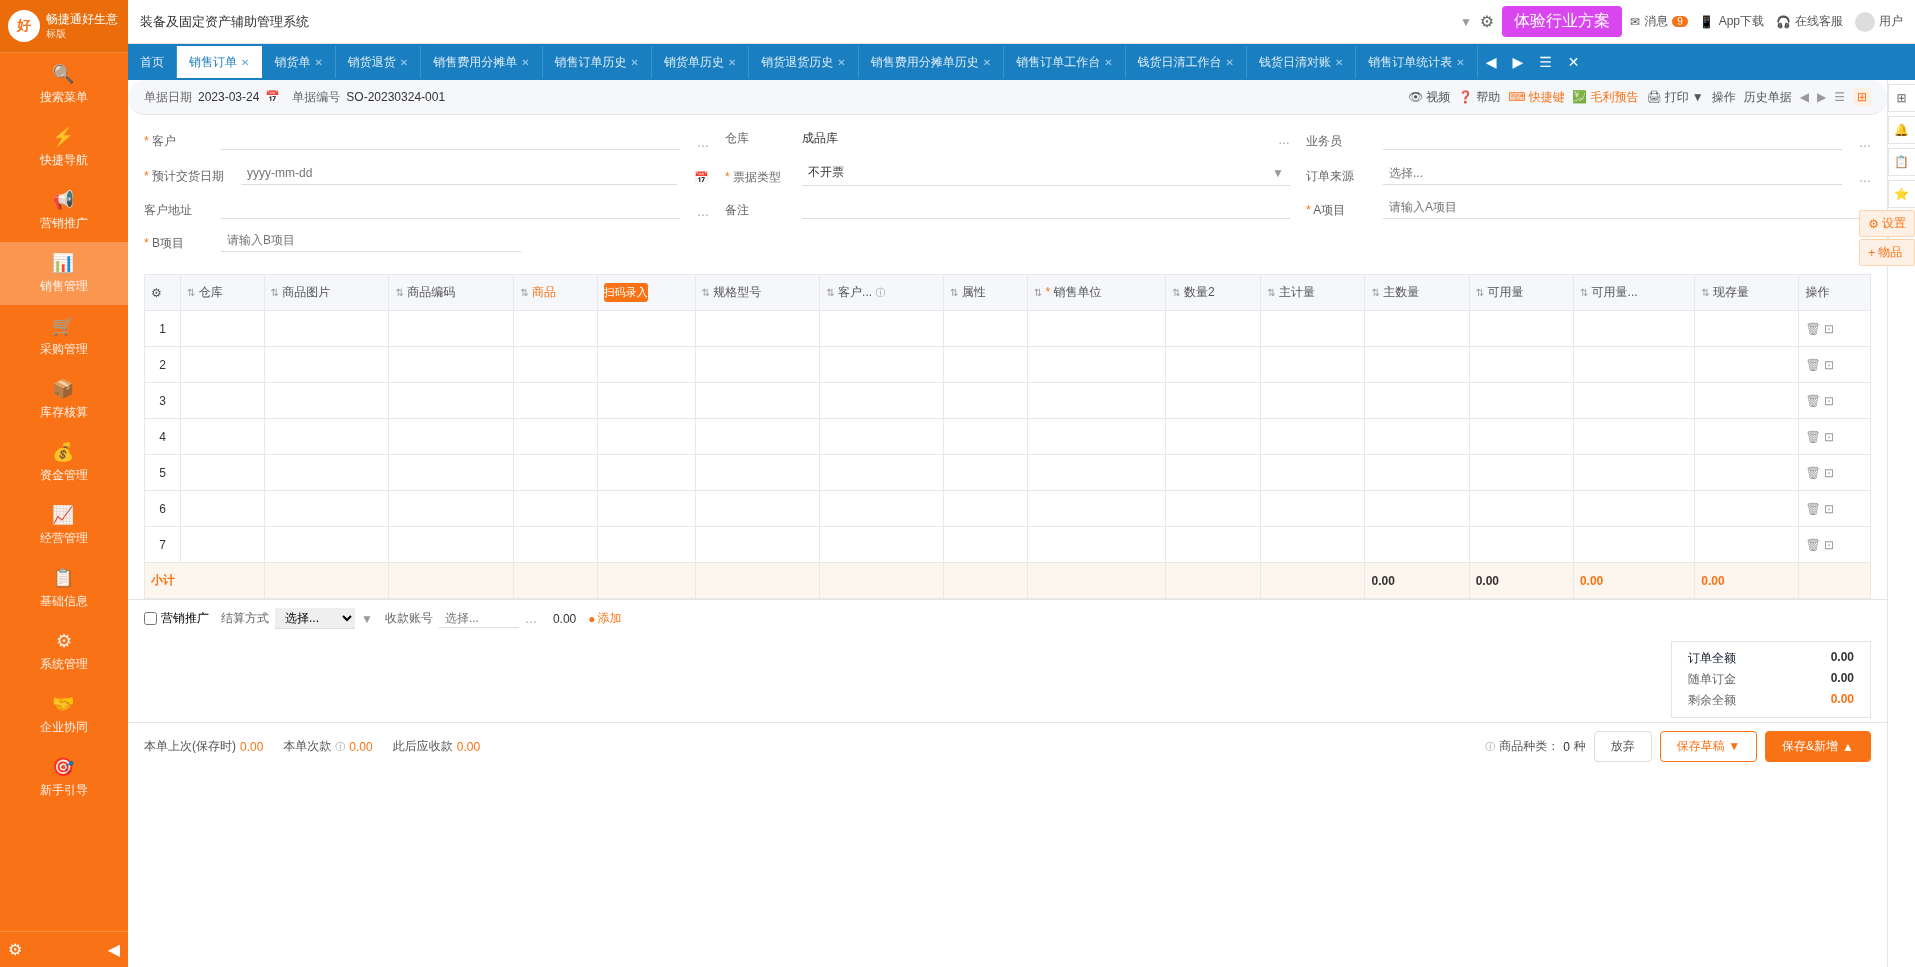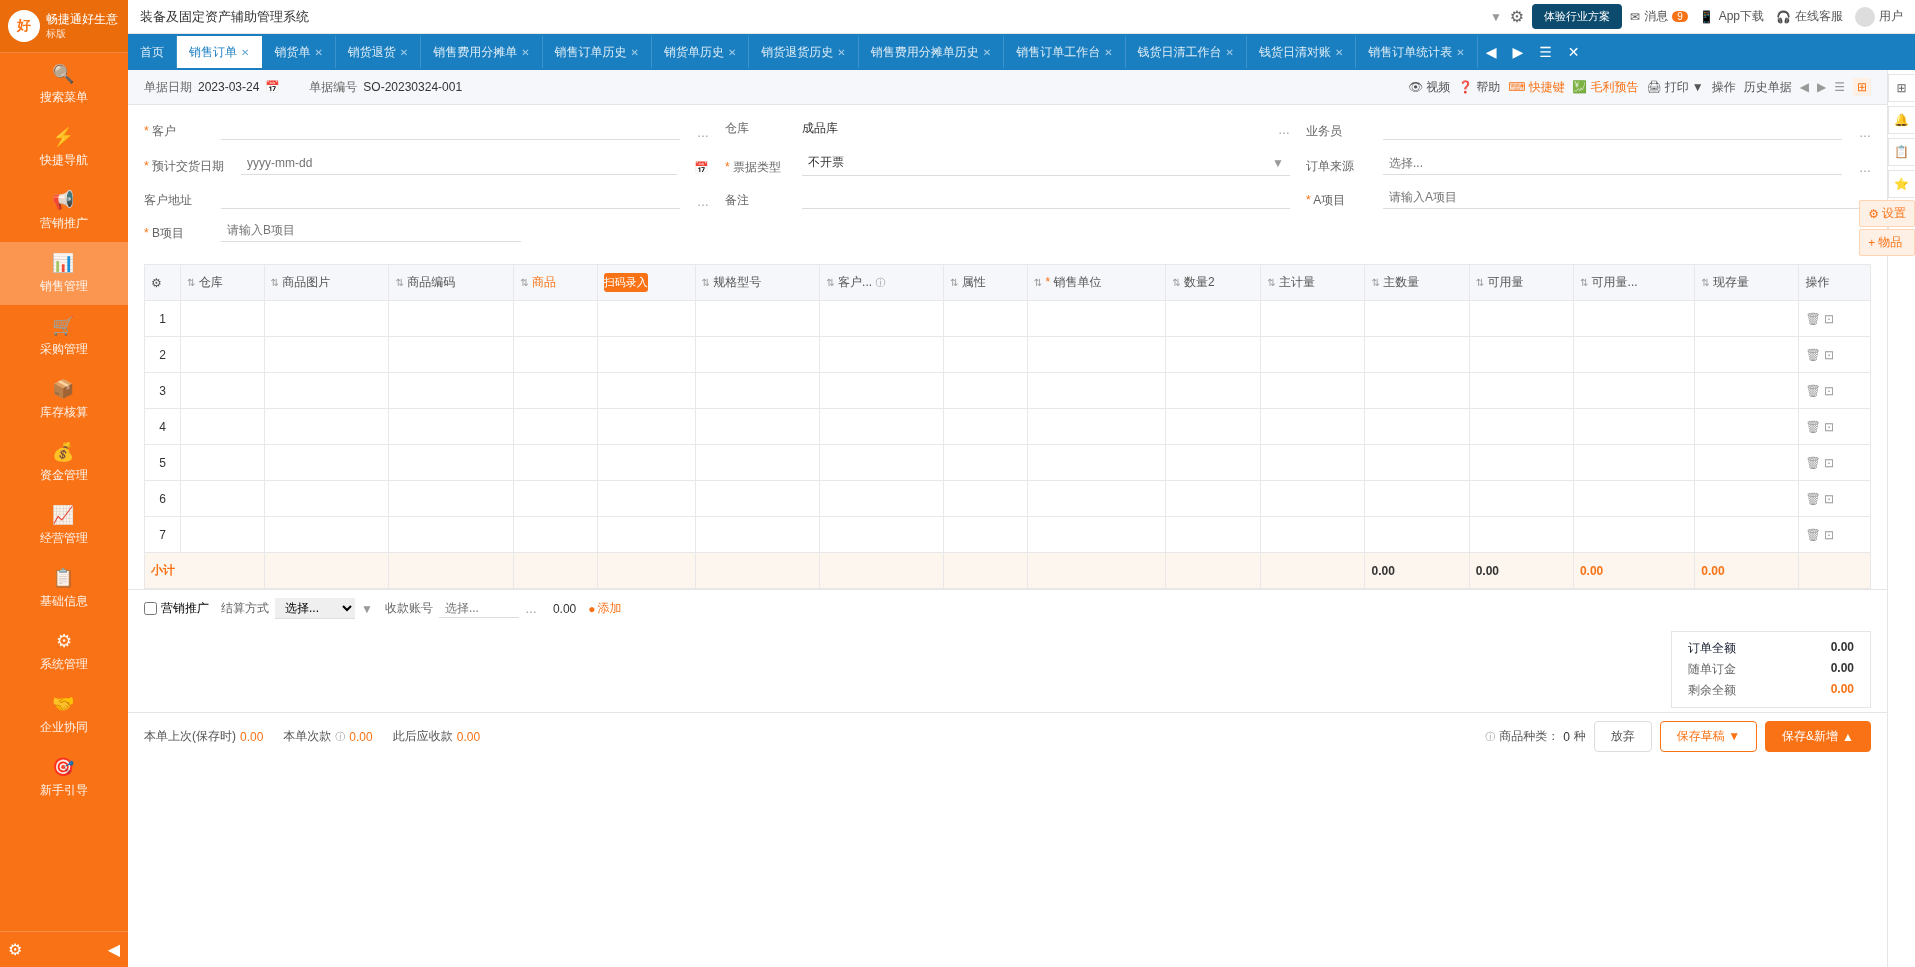--- a/index.html
+++ b/index.html
@@ -56,37 +56,37 @@
       align-items: center;
       border-top: 1px solid rgba(255,255,255,0.2);
     }
 
     
     .main { flex: 1; display: flex; flex-direction: column; overflow: hidden; }
 
     
     .topbar {
       background: white;
-      height: 34px;
+      height: 44px;
       display: flex;
       align-items: center;
       padding: 0 12px;
       gap: 8px;
       border-bottom: 1px solid #e5e5e5;
       flex-shrink: 0;
     }
     .topbar-title { font-size: 13px; color: #333; flex: 1; }
     .topbar-btn {
-      background: #0c4a6e;
+      background: #d946ef;
       color: white;
       border: none;
       padding: 5px 12px;
       border-radius: 4px;
       cursor: pointer;
-      font-size: 11px;
+      font-size: 16px;
     }
     .topbar-right { display: flex; align-items: center; gap: 12px; margin-left: auto; }
     .topbar-right-item { display: flex; align-items: center; gap: 4px; cursor: pointer; color: #555; font-size: 12px; }
     .badge { background: #f97316; color: white; border-radius: 10px; padding: 0 5px; font-size: 10px; }
 
     
     .tabbar {
       background: #1a7fc1;
       display: flex;
       align-items: center;
@@ -121,23 +121,24 @@
     
     .content { flex: 1; display: flex; overflow: hidden; background: #f0f2f5; }
     .content-main { flex: 1; overflow-y: auto; background: white; }
 
     
     .form-header {
       background: #f5f7fa;
       padding: 8px 16px;
       display: flex;
       align-items: center;
-      gap: 29px;
+      gap: 12px;
       border-bottom: 1px solid #e5e5e5;
       flex-shrink: 0;
+      border-radius: 17px;
     }
     .form-header-item { display: flex; align-items: center; gap: 6px; font-size: 12px; color: #333; }
     .form-header-actions { margin-left: auto; display: flex; gap: 8px; align-items: center; }
     .btn-link { color: #555; cursor: pointer; font-size: 12px; display: flex; align-items: center; gap: 3px; }
     .btn-link.orange { color: #f97316; }
 
     .form-body { padding: 12px 16px; }
     .form-row { display: flex; align-items: center; margin-bottom: 10px; gap: 16px; }
     .form-field { display: flex; align-items: flex-end; gap: 17px; flex: 1; }
     .form-label { color: #666; white-space: nowrap; min-width: 60px; }

